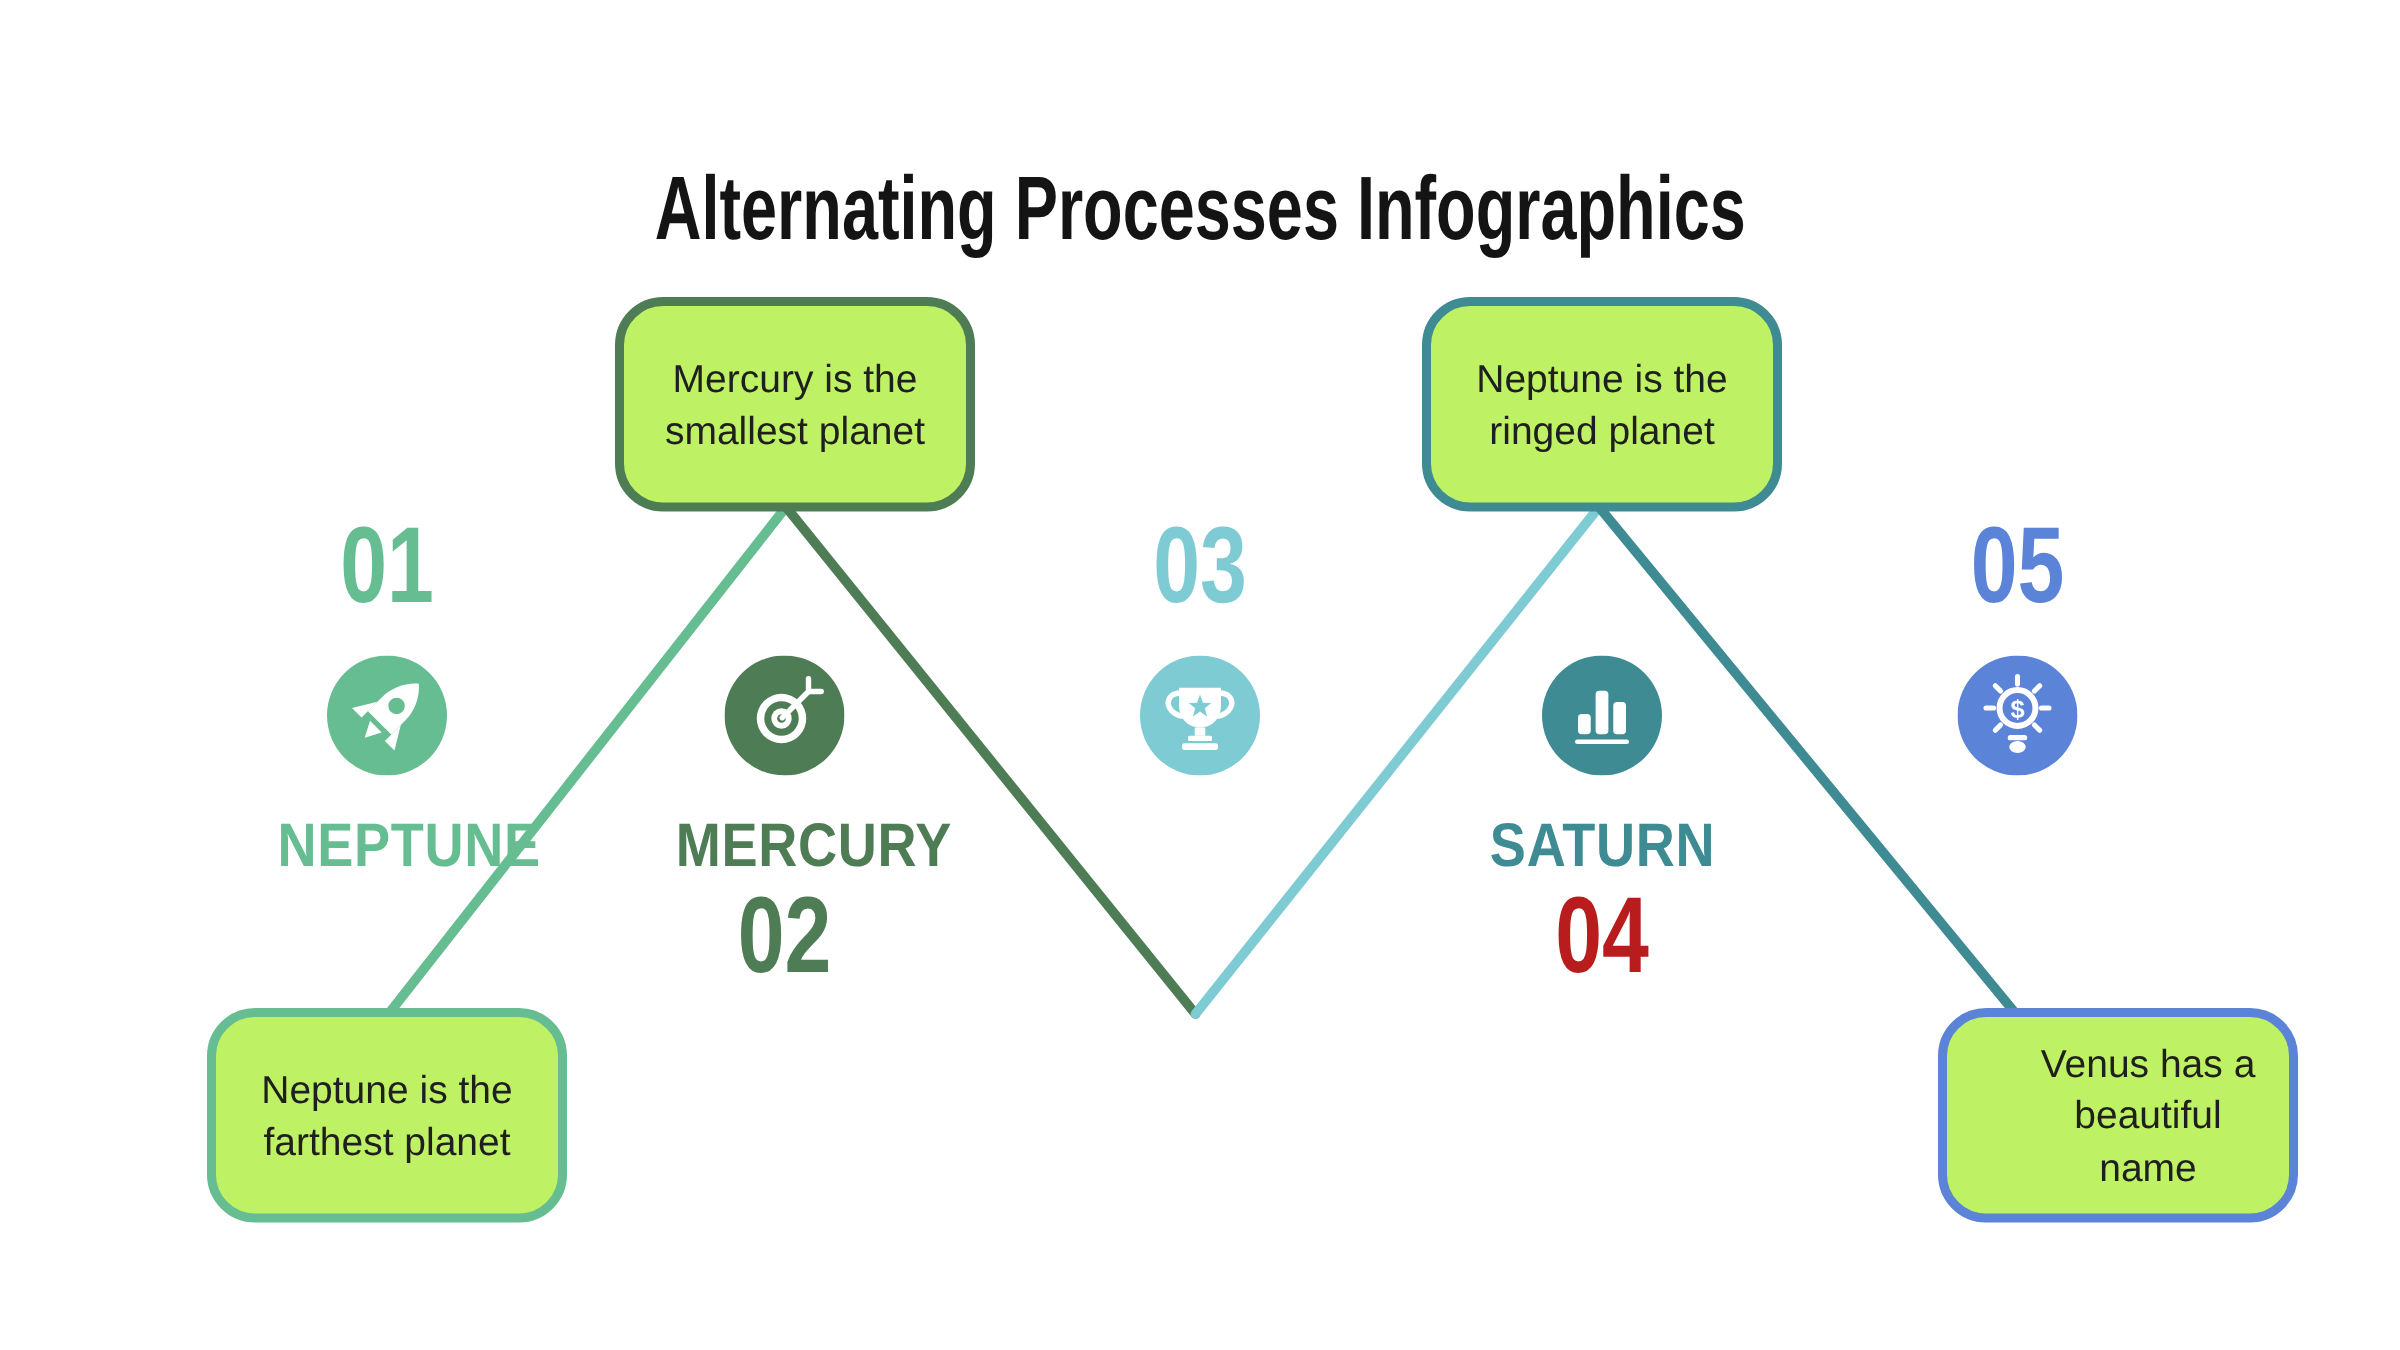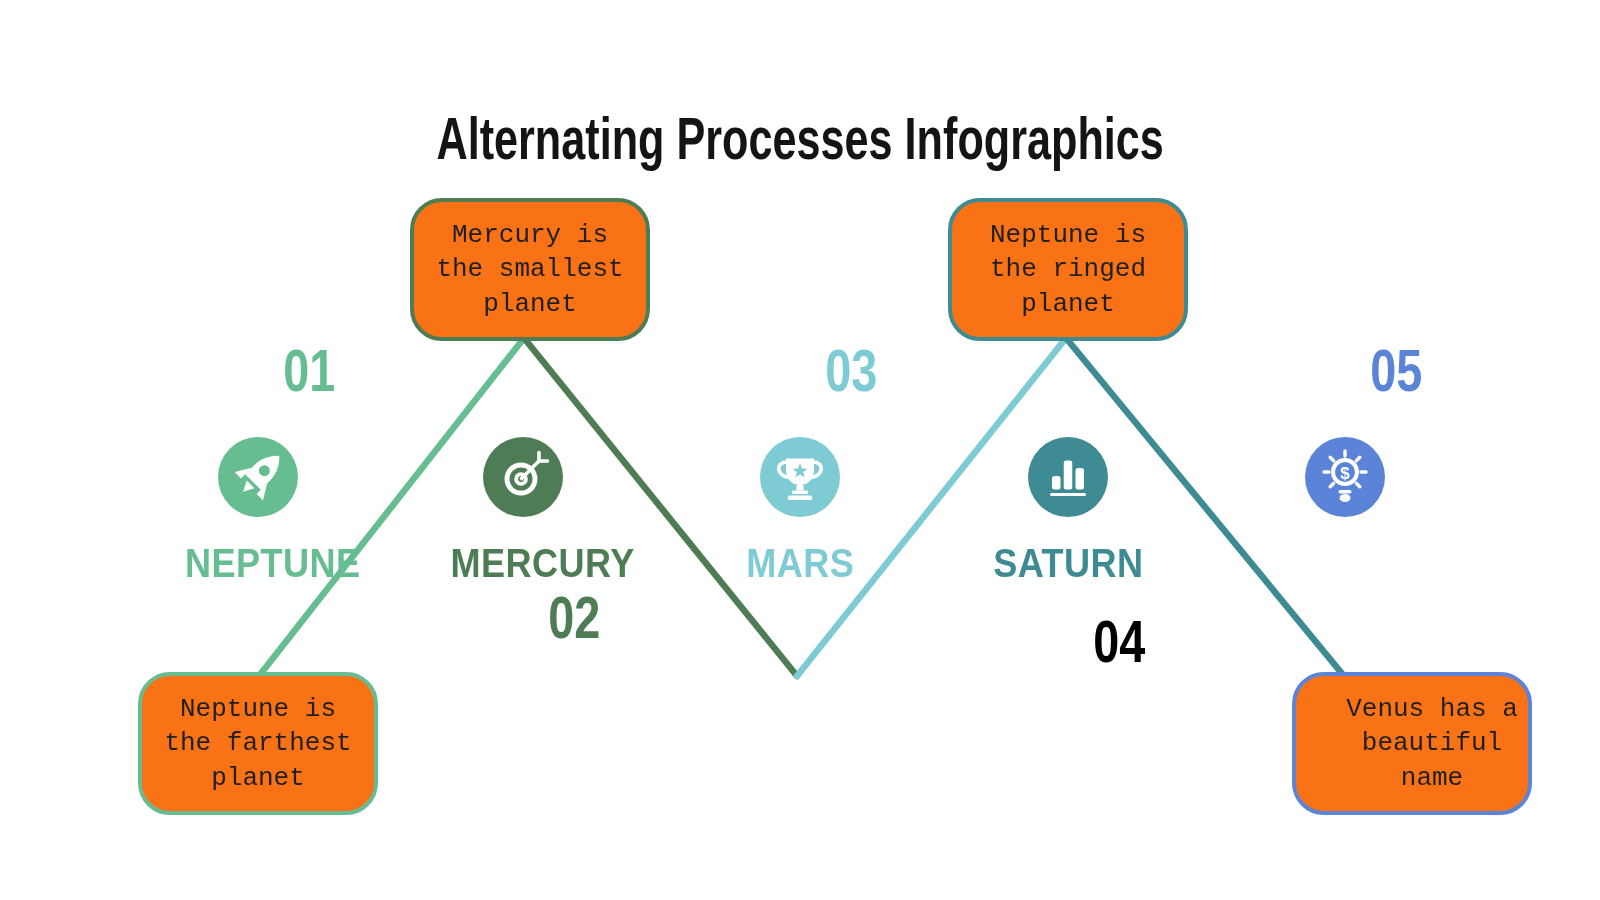--- a/index.html
+++ b/index.html
@@ -2,25 +2,25 @@
 <html><head>
 <meta charset="utf-8">
 <style>
   html,body{margin:0;padding:0;background:#ffffff;}
   .stage{position:relative;width:1600px;height:900px;background:#ffffff;overflow:hidden;
          font-family:"Liberation Sans",sans-serif;}
   .title{position:absolute;top:64px;left:0;width:100%;text-align:center;
          font-size:60px;font-weight:700;color:#141414;letter-spacing:0px;}
   .title span{display:inline-block;transform:scaleX(0.72);white-space:nowrap;}
   .connectors{position:absolute;left:0;top:0;z-index:1;}
-  .box{position:absolute;width:240px;height:143px;border:4px solid #f9a8d4;border-radius:32px;
-       background:#f97316;display:flex;align-items:center;justify-content:center;
-       box-sizing:border-box;z-index:2;font-family:Liberation Mono, monospace;}
+  .box{position:absolute;width:240px;height:143px;border:6px solid #f9a8d4;border-radius:32px;
+       background:#bef264;display:flex;align-items:center;justify-content:center;
+       box-sizing:border-box;z-index:2;}
   .box p{margin:0;padding:0 10px;font-size:26px;line-height:1.33;text-align:center;color:#1f1f1f;}
-  .num{position:absolute;width:170px;text-align:right;font-weight:700;font-size:60px;z-index:2;}
+  .num{position:absolute;width:170px;text-align:center;font-weight:700;font-size:72px;z-index:2;}
   .num span{display:inline-block;transform:scaleX(0.78);}
   .num-top{top:336px;}
   .num-bottom{top:583px;}
   .icon-wrap{position:absolute;top:437px;width:80px;height:80px;z-index:2;}
   .icon-wrap svg{display:block;width:80px;height:80px;}
   .plabel{position:absolute;top:540px;width:170px;text-align:center;font-weight:700;font-size:41px;z-index:2;}
   .plabel span{display:inline-block;transform:scaleX(0.88);letter-spacing:0.5px;}
   
   .c1.num,.c1.plabel{left:173px;} .c1.icon-wrap{left:218px;}
   .c2.num,.c2.plabel{left:438px;} .c2.icon-wrap{left:483px;}
@@ -56,21 +56,21 @@
   <div class="box" id="box-saturn" style="border-color: rgb(62, 139, 148);">
     <p>Neptune is the ringed planet</p>
   </div>
   <div class="box" id="box-venus" style="border-color: rgb(91, 132, 216);">
     <p>Venus has a beautiful name</p>
   </div>
 
   <div class="num num-top c1" style="color: rgb(103, 189, 146);"><span>01</span></div>
   <div class="num num-bottom c2" style="color: rgb(78, 125, 85);"><span>02</span></div>
   <div class="num num-top c3" style="color: rgb(126, 203, 212);"><span>03</span></div>
-  <div class="num num-bottom c4" style="color: #000000; margin-top: 24px;"><span>04</span></div>
+  <div class="num num-bottom c4" style="color: #b91c1c;"><span>04</span></div>
   <div class="num num-top c5" style="color: rgb(91, 132, 216);"><span>05</span></div>
 
   <div class="icon-wrap c1">
     <svg viewBox="0 0 80 80">
       <circle cx="40" cy="40" r="40" fill="#67BD92"></circle>
       <g transform="rotate(45 40 40)">
         <path fill="#ffffff" d="M40 10 C47 16 51 25 51 34 L51 47 L29 47 L29 34 C29 25 33 16 40 10 Z"></path>
         <circle cx="40" cy="31" r="5.5" fill="#67BD92"></circle>
         <path fill="#ffffff" d="M29 38 L20 53 L29 53 Z"></path>
         <path fill="#ffffff" d="M51 38 L60 53 L51 53 Z"></path>
@@ -131,16 +131,15 @@
       </g>
       <circle cx="40" cy="35" r="12" fill="none" stroke="#ffffff" stroke-width="4"></circle>
       <text x="40" y="41.5" text-anchor="middle" font-size="17" font-weight="bold" fill="#ffffff" font-family="Liberation Sans, sans-serif">$</text>
       <rect x="33.5" y="53" width="13" height="3.5" rx="1.75" fill="#ffffff"></rect>
       <ellipse cx="40" cy="61" rx="5.5" ry="4" fill="#ffffff"></ellipse>
     </svg>
   </div>
 
   <div class="plabel c1" style="color: rgb(103, 189, 146);"><span>NEPTUNE</span></div>
   <div class="plabel c2" style="color: rgb(78, 125, 85);"><span>MERCURY</span></div>
-  <div class="plabel c3" style="color: rgb(126, 203, 212);"><span>MARS</span></div>
   <div class="plabel c4" style="color: rgb(62, 139, 148);"><span>SATURN</span></div>
 
 </div>
 
 </body></html>

